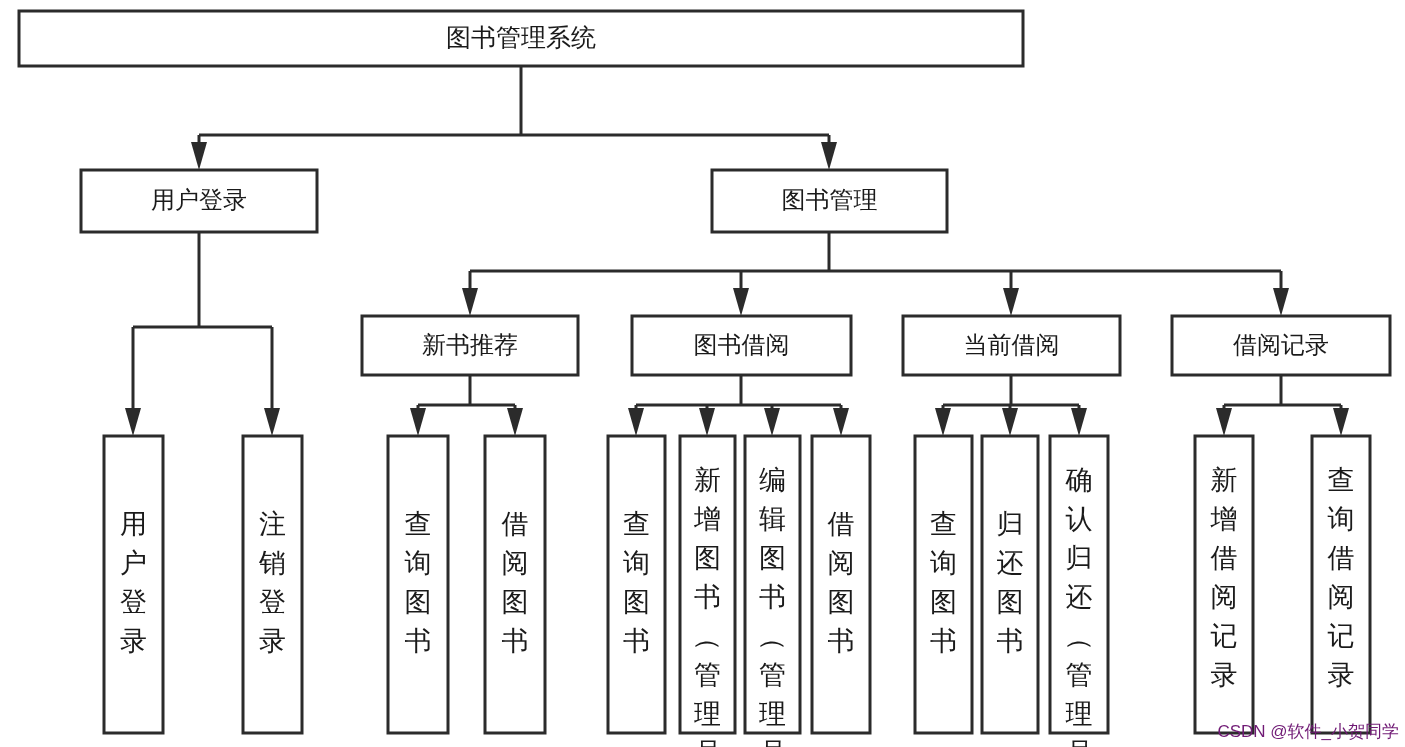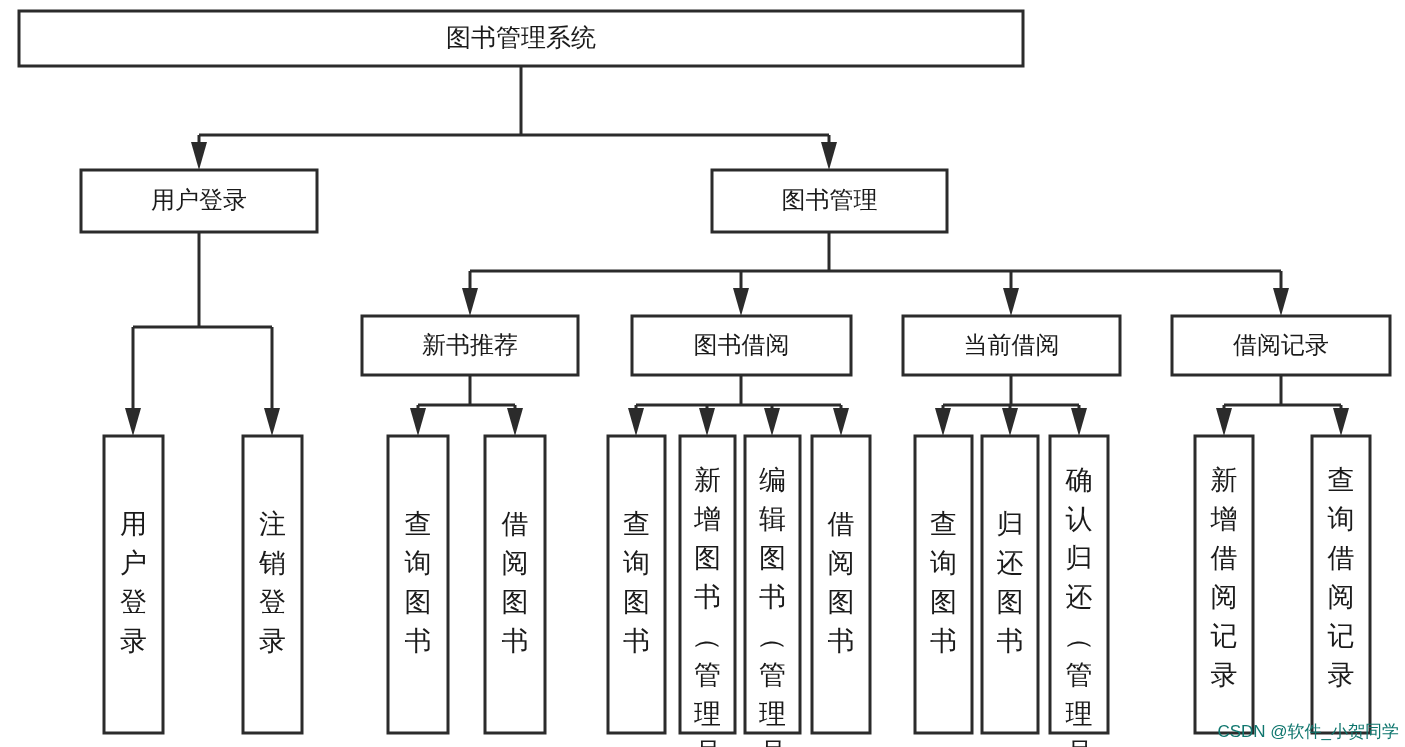--- a/index.html
+++ b/index.html
@@ -47,21 +47,21 @@
   .arrow-head {
     fill: #2b2b2b;
     stroke: none;
   }
   .watermark {
     position: absolute;
     right: 6px;
     bottom: 4px;
     font-family: "Liberation Sans", "DejaVu Sans", sans-serif;
     font-size: 17px;
-    color: #0f766e;
+    color: #701a75;
     white-space: nowrap;
     pointer-events: none;
   }
 </style>
 </head>
 <body>
 
 <svg id="diagram" viewBox="0 0 1405 747">
   <defs>
     <g id="arrow-glyph">

